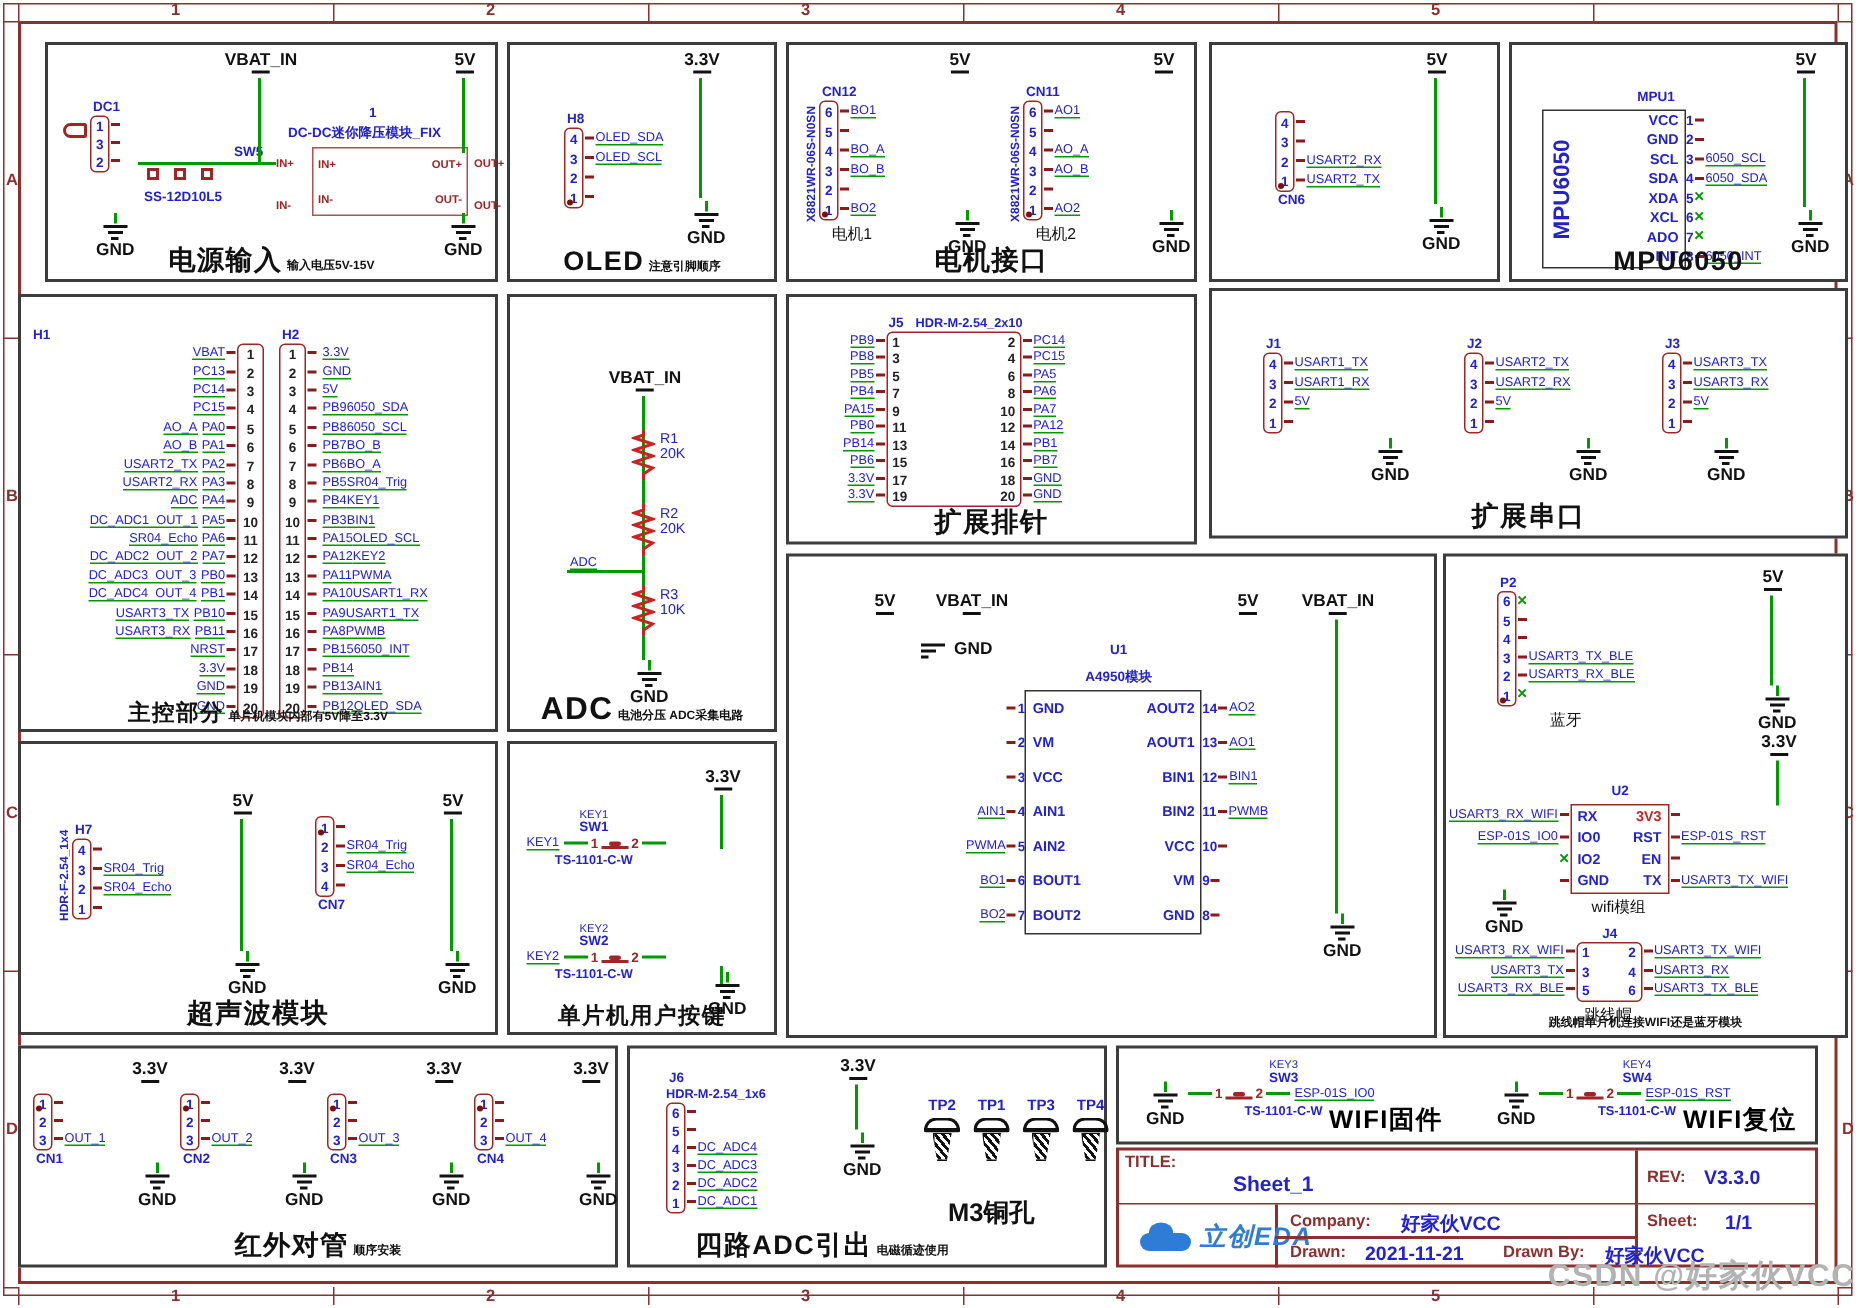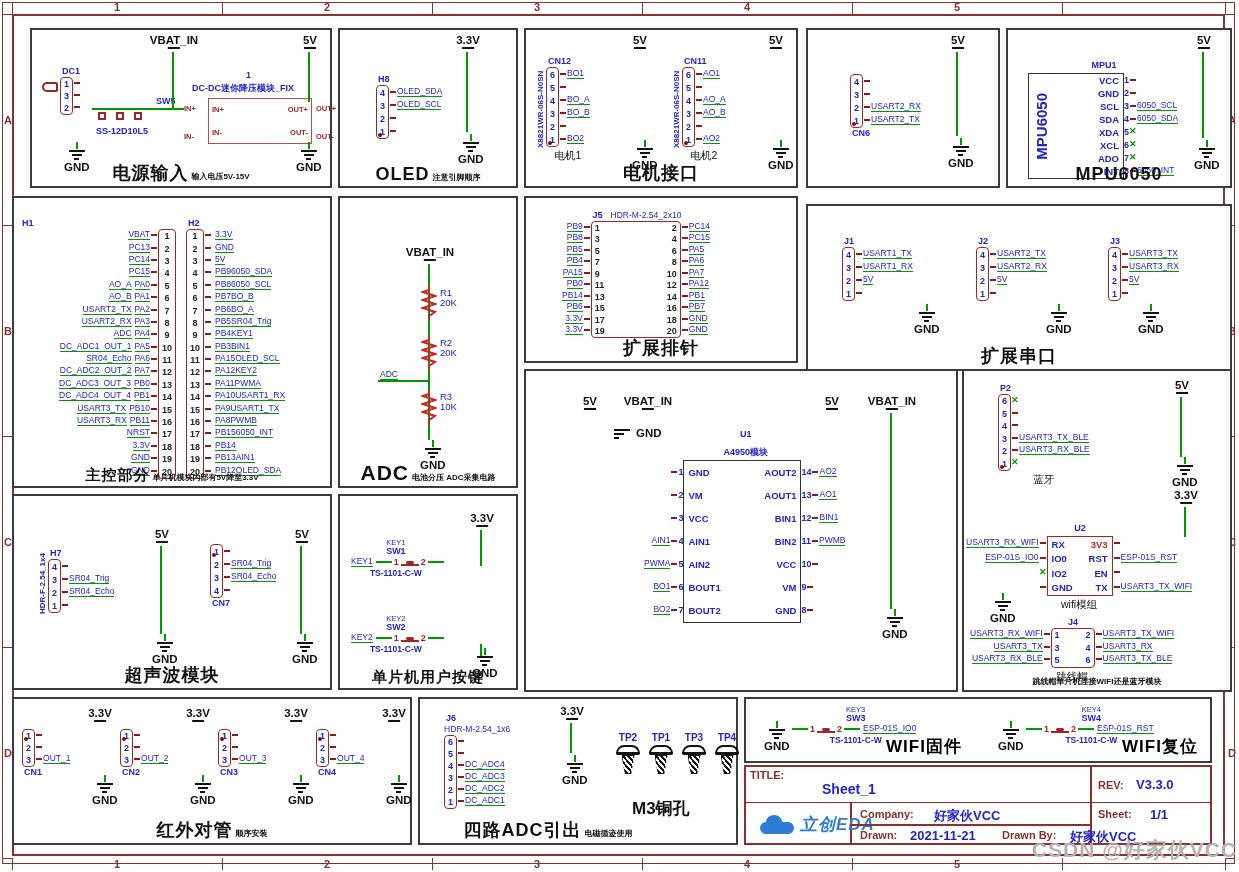--- a/index.html
+++ b/index.html
@@ -17,21 +17,21 @@
 .bsub{font-size:8px;font-weight:bold;margin-left:3px}
 .mount{position:absolute}
 .net{color:#2222cc;font-size:8.5px;border-bottom:1.5px solid #009a00;white-space:pre;line-height:9px}
 .pname{color:#2222cc;font-size:8.5px;border-bottom:1.5px solid #009a00;white-space:pre;line-height:9px;margin-left:3px}
 .pnum{color:#2222cc;font-weight:bold;font-size:9px}
 .stub{width:6px;height:2px;background:#8b1a1a;flex:none;margin:0 1px;display:inline-block}
 .ncx{color:#009a00;font-weight:bold;font-size:9px;line-height:9px}
 .conn{display:flex;align-items:flex-start}
 .vpart{writing-mode:vertical-rl;transform:rotate(180deg);font-size:8px;color:#2222cc;font-weight:bold;margin-right:1px;letter-spacing:0}
 .cref{color:#2222cc;font-size:9px;font-weight:bold;margin:0 0 1px 2px;white-space:nowrap}
-.cpart2{color:#2222cc;font-size:8.5px;font-weight:normal;white-space:nowrap;margin-bottom:1px}
+.cpart2{color:#2222cc;font-size:8.5px;font-weight:bold;white-space:nowrap;margin-bottom:1px}
 .clabel{color:#111;font-size:10.5px;margin-top:2px;text-align:center;white-space:nowrap}
 .cbody{display:flex}
 .nums{border:1.6px solid #a02525;border-radius:4px;display:flex;flex-direction:column;background:#fff}
 .ncell{display:flex;align-items:center;justify-content:center;position:relative;padding:0 3px}
 .pdot{position:absolute;left:1px;bottom:1px;width:4px;height:4px;border-radius:50%;background:#7a0f0f}
 .netscol{display:flex;flex-direction:column}
 .nrow{display:flex;align-items:center}
 .nrow.right{justify-content:flex-end}
 .icwrap{display:flex;flex-direction:column;align-items:center}
 .ichead{text-align:center;margin-bottom:1px}
@@ -1061,21 +1061,21 @@
               <i class="stub"></i>
               <span class="net">GND</span>
             </div>
           </div>
         </div>
       </div>
     </div>
   <div class="btitle"><span class="bt">扩展排针</span></div>
 </div>
 
-<div class="block" style="left:806px;top:204px;width:426px;height:167px">
+<div class="block" style="left:806px;top:192px;width:426px;height:167px">
   <div class="mount" style="left:34px;top:30px">
       <div class="conn">
         <div class="ccol" style="display: flex; flex-direction: column;">
           <span class="cref">J1</span>
           <div class="cbody">
             <div class="nums">
               <div class="ncell" style="height: 13px;">
                 <span class="pnum">4</span>
               </div>
               <div class="ncell" style="height: 13px;">

